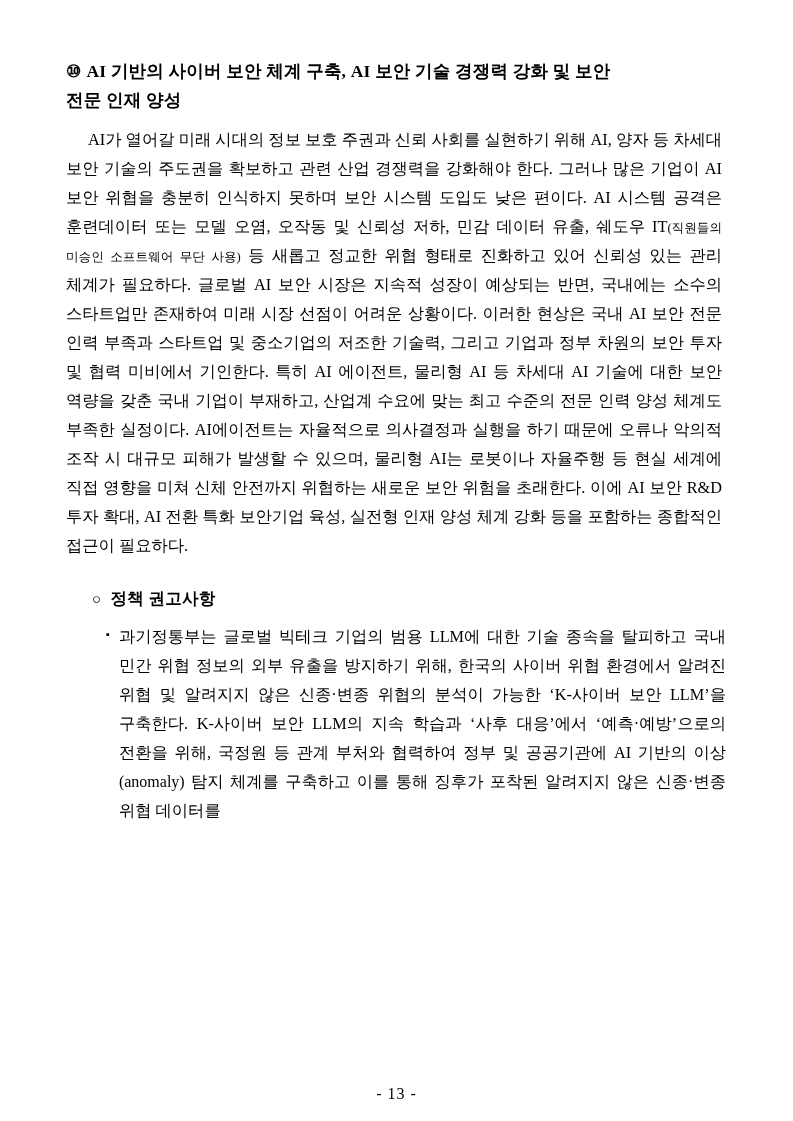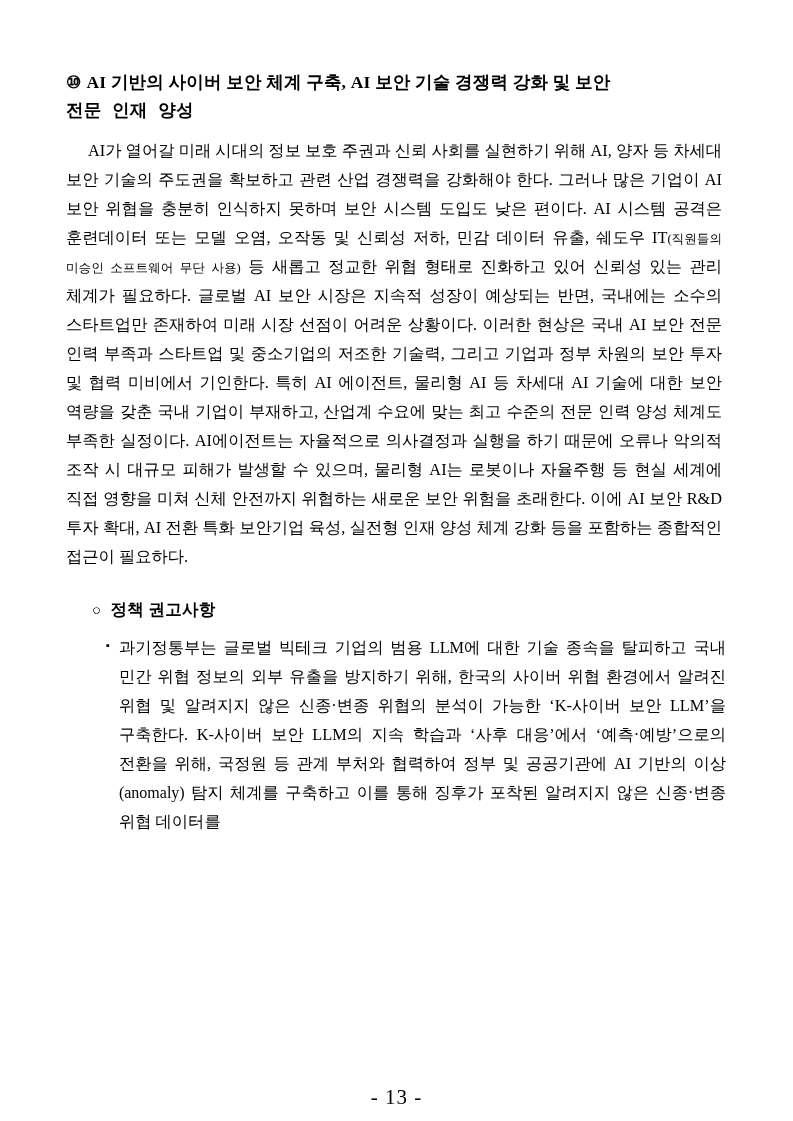--- a/index.html
+++ b/index.html
@@ -19,21 +19,21 @@
     position: absolute;
     left: 0;
     top: 0;
     width: 793px;
     height: 1121px;
     padding: 0;
   }
   .content {
     position: absolute;
     left: 66px;
-    top: 68px;
+    top: 57px;
     width: 660px;
   }
 
   
   .doc-title {
     display: block;
     font-size: 17.5px;
     font-weight: bold;
     line-height: 1.62;
     letter-spacing: 0.2px;
@@ -43,21 +43,20 @@
     padding-left: 30px;
     text-indent: -30px;
   }
   .doc-title .circ {
     font-weight: bold;
     font-size: 17px;
     padding-right: 5px;
   }
   .doc-title .t-line2 {
     display: block;
-    font-family: Liberation Mono, monospace;
   }
 
   
   .sec-head {
     font-size: 16.5px;
     font-weight: bold;
     margin: 26px 0 0 0;
     padding-left: 18px;
     letter-spacing: 0.3px;
   }
@@ -109,21 +108,21 @@
   .bullet-item .b-text .small {
     font-size: 16px;
   }
 
   .page-number {
     position: absolute;
     left: 0;
     top: 1085px;
     width: 793px;
     text-align: center;
-    font-size: 21px;
+    font-size: 16px;
     letter-spacing: 1px;
   }
 </style>
 </head>
 <body>
 
 <div class="page">
   <div class="content">
 
     <h1 class="doc-title">

